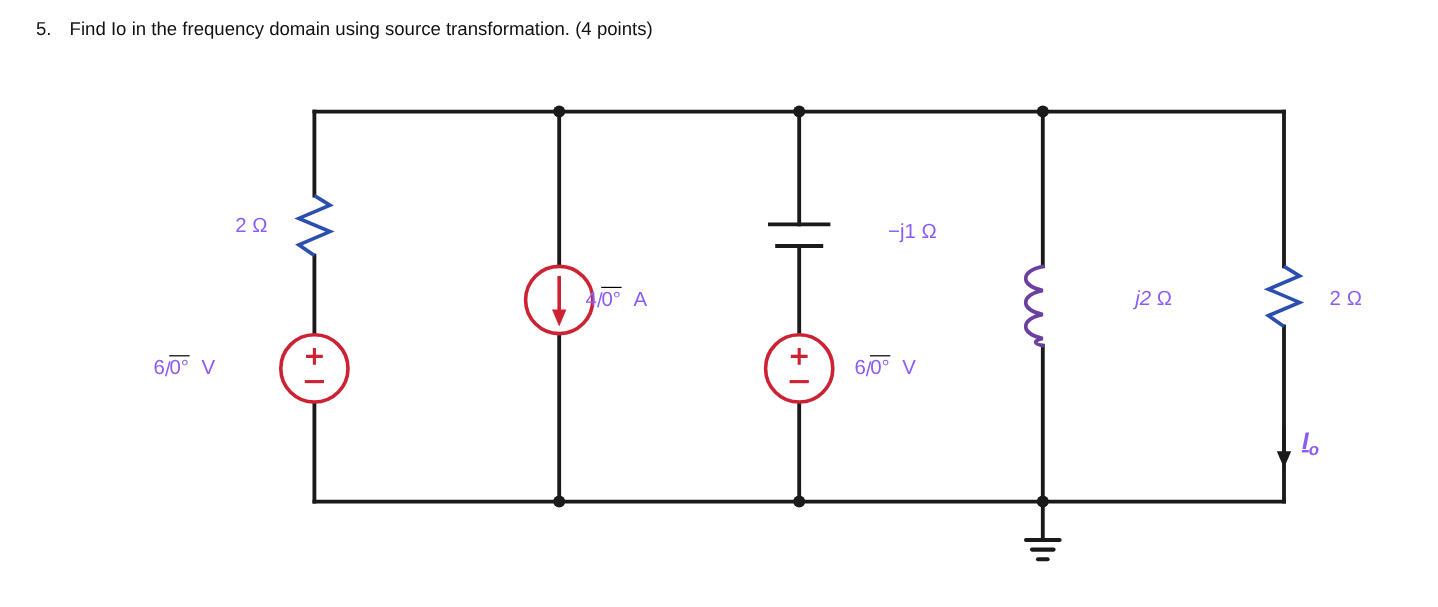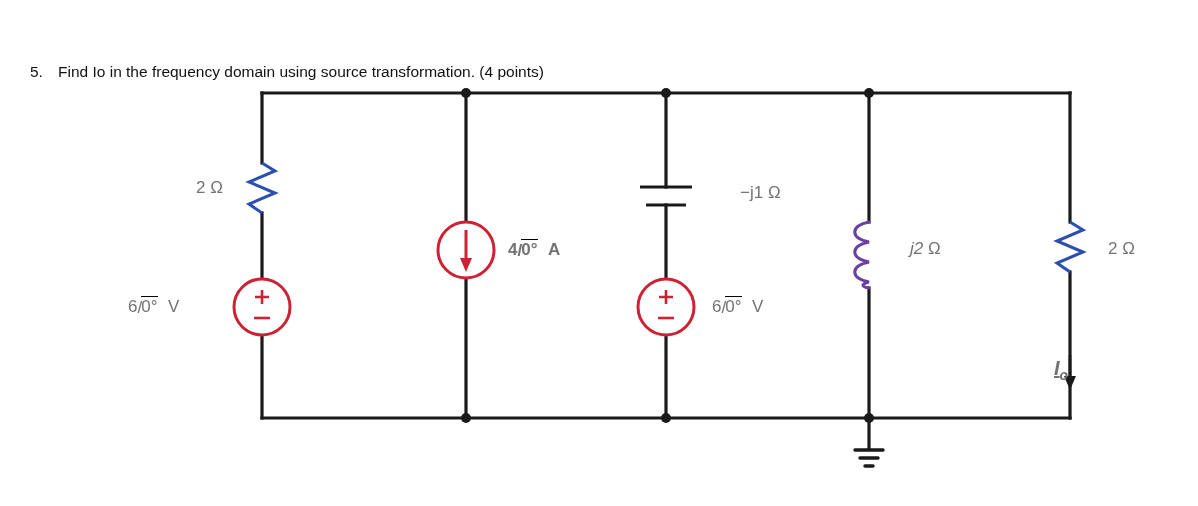--- a/index.html
+++ b/index.html
@@ -23,37 +23,37 @@
     align-items: baseline;
     font-size: 15.5px;
     color: #111111;
   }
   #question .qnum {
     width: 28px;
     flex: 0 0 28px;
   }
   #question .qtext {
     white-space: nowrap;
-    margin-top: 47px;
   }
   #circuit {
     position: absolute;
     left: 0;
     top: 0;
     width: 1198px;
     height: 506px;
   }
   .lbl {
     position: absolute;
     font-size: 17px;
     white-space: nowrap;
-    color: #737373;
+    color: #8b5cf6;
   }
   .lbl.ital {
     font-style: italic;
+    margin-left: 36px;
   }
   
   .phasor {
     white-space: nowrap;
   }
   .phasor .mag { }
   .phasor .slash {
     display: inline-block;
     transform: translateY(1px);
     padding: 0 0px;
@@ -169,21 +169,21 @@
   <span>2</span>&nbsp;<span>Ω</span>
 </div>
 
 <div class="lbl" style="left:128px; top:296px;">
   <span class="phasor">
     <span class="mag">6</span><span class="slash">/</span><span class="anglebox">0°</span>
   </span>
   &nbsp;<span>V</span>
 </div>
 
-<div class="lbl" style="left:508px; top:239px;font-weight:bold;">
+<div class="lbl" style="left:488px; top:239px;">
   <span class="phasor">
     <span class="mag">4</span><span class="slash">/</span><span class="anglebox">0°</span>
   </span>
   &nbsp;<span>A</span>
 </div>
 
 <div class="lbl" style="left:740px; top:183px;">
   <span class="ital">−j1</span>&nbsp;<span>Ω</span>
 </div>
 
@@ -195,15 +195,15 @@
 </div>
 
 <div class="lbl ital" style="left:910px; top:239px;">
   <span>j2</span>&nbsp;<span style="font-style:normal">Ω</span>
 </div>
 
 <div class="lbl" style="left:1108px; top:239px;">
   <span>2</span>&nbsp;<span>Ω</span>
 </div>
 
-<div class="lbl" style="left:1054px; top:357px; font-size:20px; font-weight:bold;text-decoration:underline;">
+<div class="lbl" style="left:1085px; top:357px; font-size:20px; font-weight:bold;text-decoration:underline;">
   <span style="font-style:italic">I</span><span style="font-size:14px; font-style:italic; vertical-align:sub;">o</span>
 </div>
 
 </body></html>

